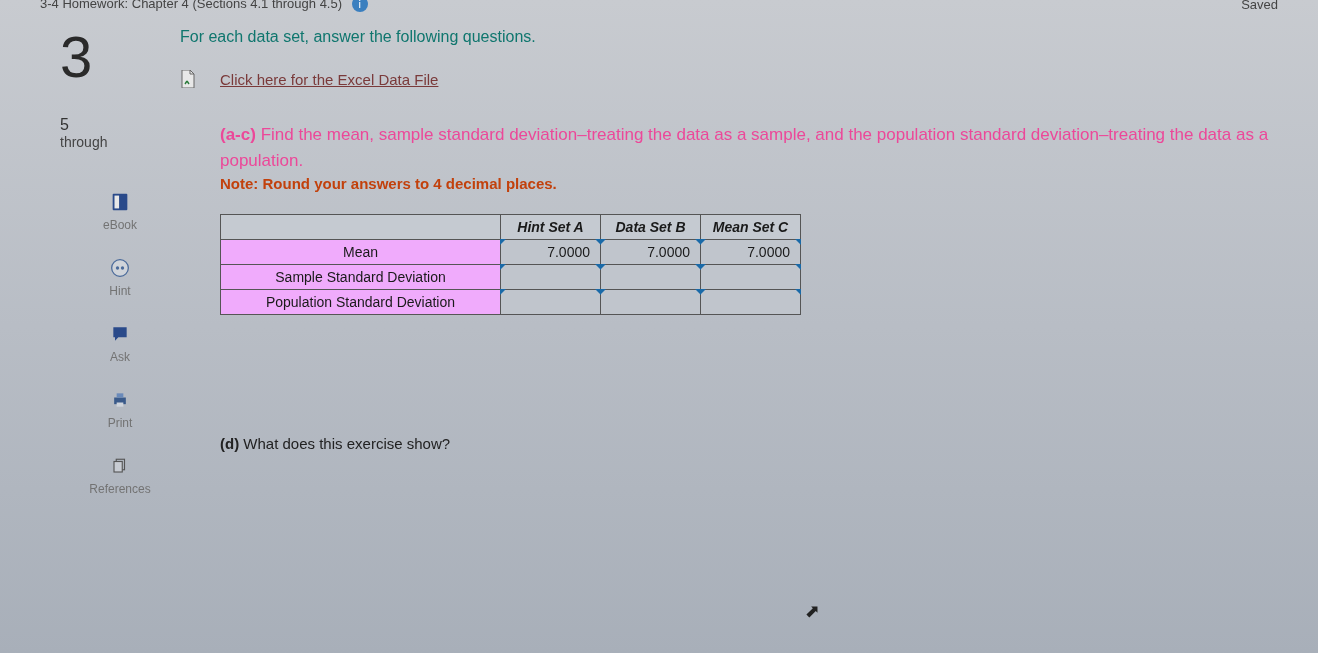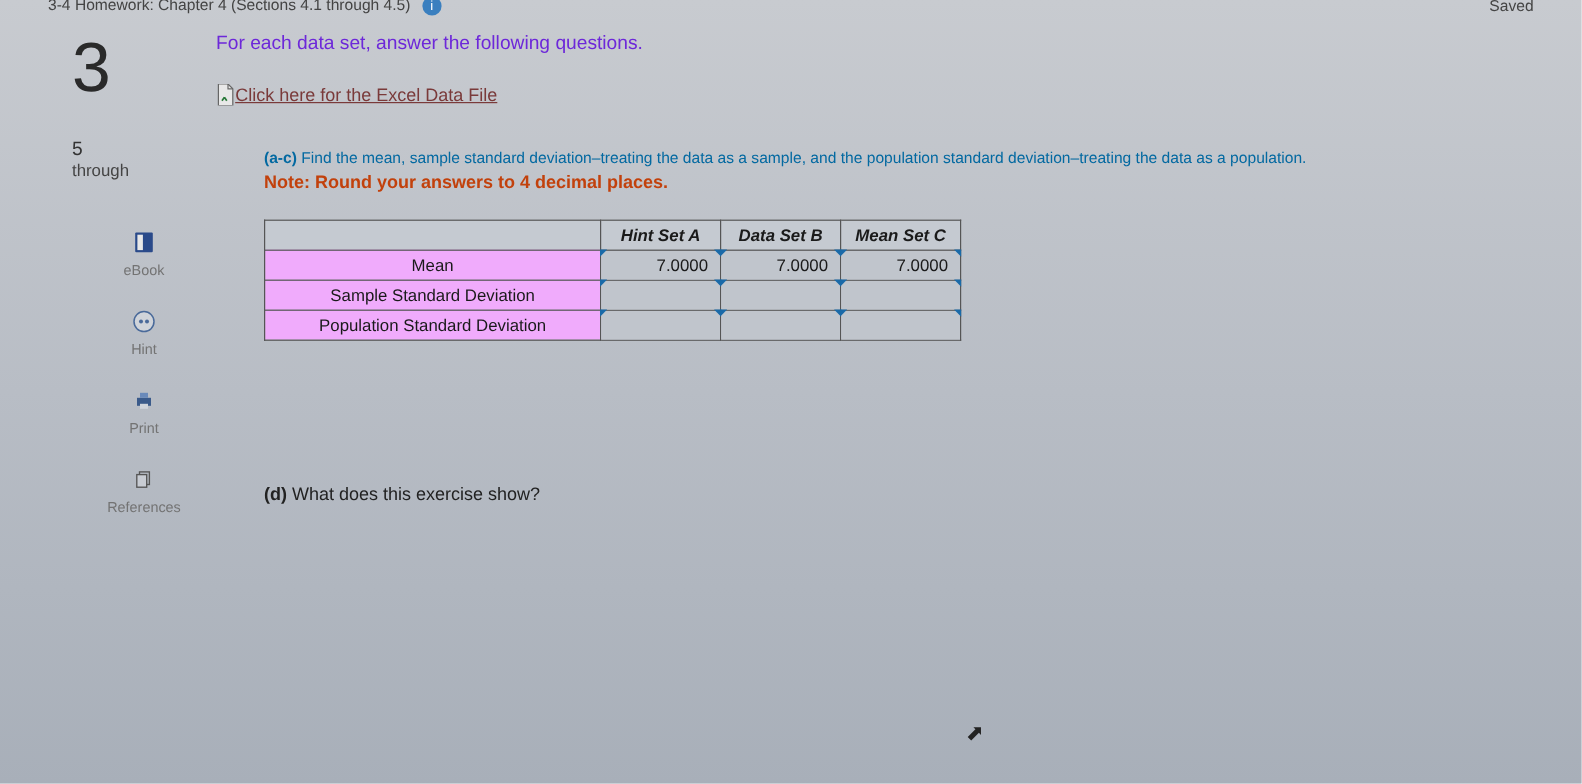--- a/index.html
+++ b/index.html
@@ -71,46 +71,46 @@
       margin-bottom: 4px;
       display: flex; align-items: center; justify-content: center;
     }
     .content {
       flex: 1;
       padding-right: 30px;
     }
     .intro {
       font-size: 16px;
       margin-bottom: 24px;
-      color: #6d28d9;
+      color: #0f766e;
     }
     .datasets {
       font-family: "Consolas", "Courier New", monospace;
       font-size: 15px;
       margin-bottom: 24px;
       color: #222;
       white-space: pre;
       padding-left: 24px;
     }
     .excel-link {
       display: inline-flex;
       align-items: center;
-      gap: 0;
+      gap: 24px;
       color: #7a3a3a;
       text-decoration: underline;
       font-size: 15px;
       margin-bottom: 20px;
       cursor: pointer;
     }
     .excel-link .file-icon {
       width: 16px; height: 18px;
     }
     .part-text {
-      font-size: 13px;
-      color: #0369a1;
+      font-size: 17px;
+      color: #ec4899;
       line-height: 1.5;
       margin-bottom: 2px;
       padding-left: 40px;
     }
     .part-label { font-weight: bold; }
     .note {
       font-weight: bold;
       color: #c2410c;
       font-size: 15px;
       padding-left: 40px;
@@ -210,20 +210,28 @@
       <span class="icon">
         <svg viewBox="0 0 24 24" width="20" height="20">
             <circle cx="12" cy="12" r="10" fill="#d0d4da" stroke="#4a6a9a" stroke-width="1.5"></circle>
             <circle cx="9" cy="12" r="2" fill="#4a6a9a"></circle>
             <circle cx="15" cy="12" r="2" fill="#4a6a9a"></circle>
           </svg>
       </span>
       <span>Hint</span>
     </div>
 
+    <div class="tool-item">
+      <span class="icon">
+        <svg viewBox="0 0 24 24" width="20" height="20">
+            <path d="M4 4h16v12H10l-4 4v-4H4z" fill="#2a4a8a"></path>
+          </svg>
+      </span>
+      <span>Ask</span>
+    </div>
 
     <div class="tool-item">
       <span class="icon">
         <svg viewBox="0 0 24 24" width="20" height="20">
             <rect x="5" y="9" width="14" height="8" fill="#3a5a8a"></rect>
             <rect x="8" y="4" width="8" height="5" fill="#6a8aba"></rect>
             <rect x="8" y="15" width="8" height="5" fill="#cfd4db"></rect>
           </svg>
       </span>
       <span>Print</span>

